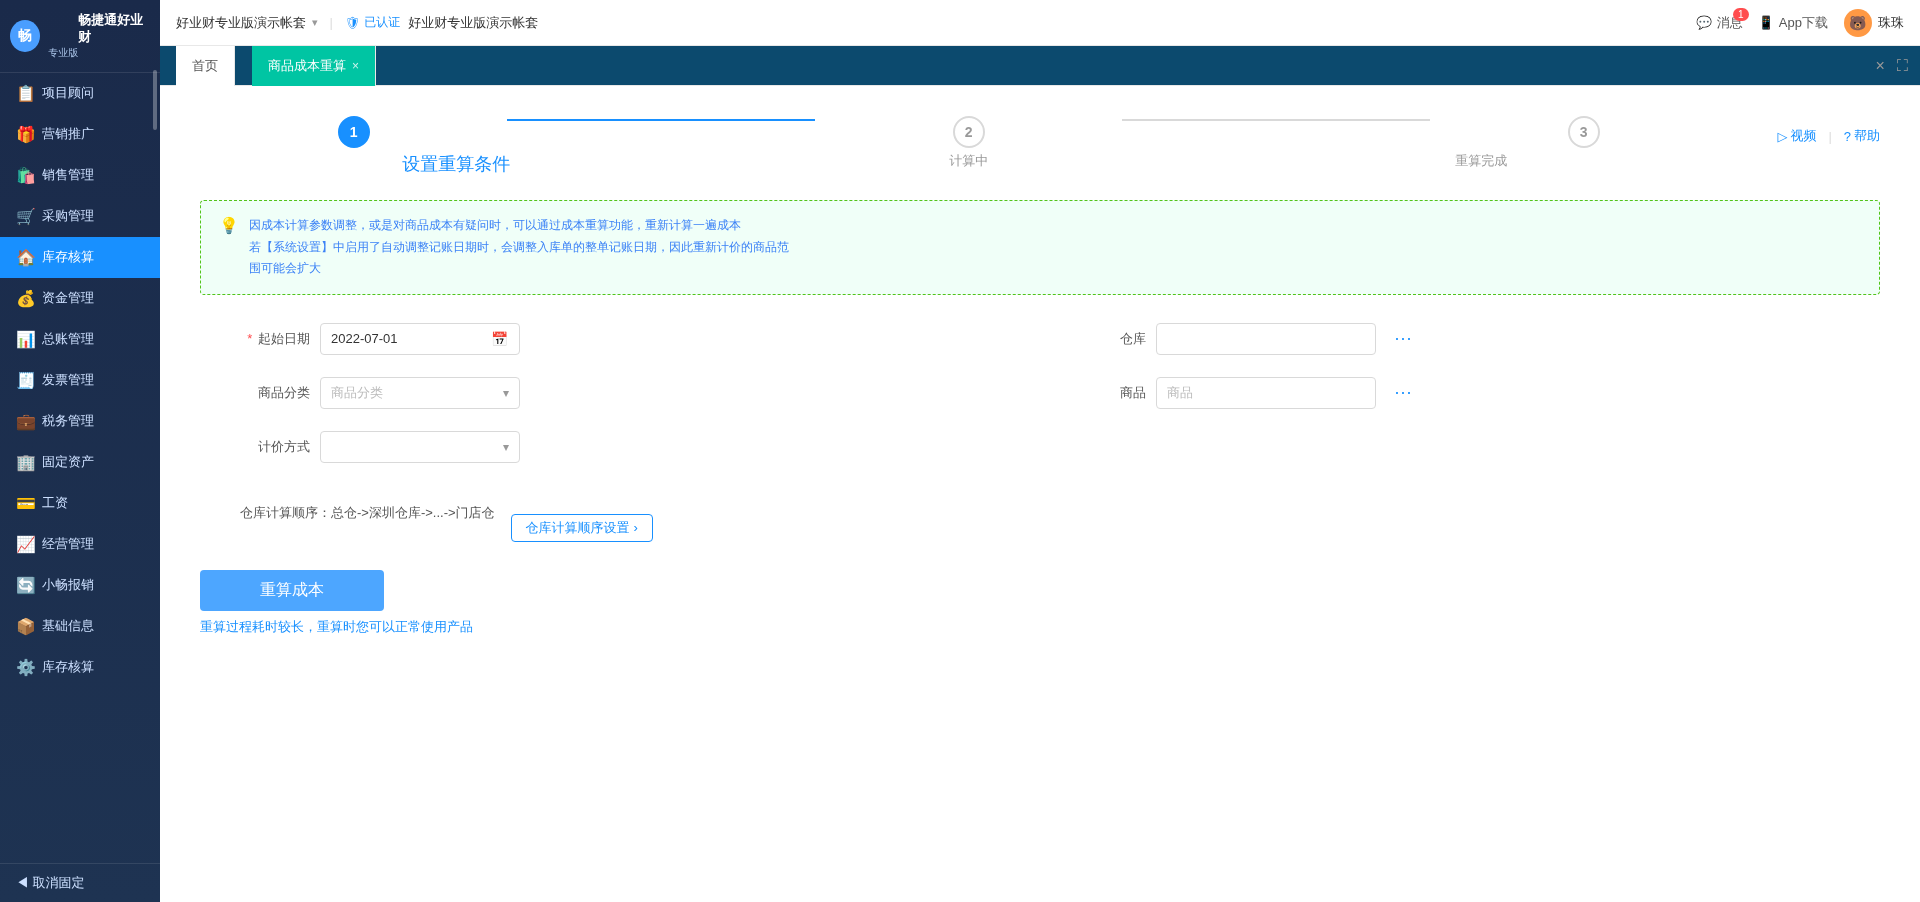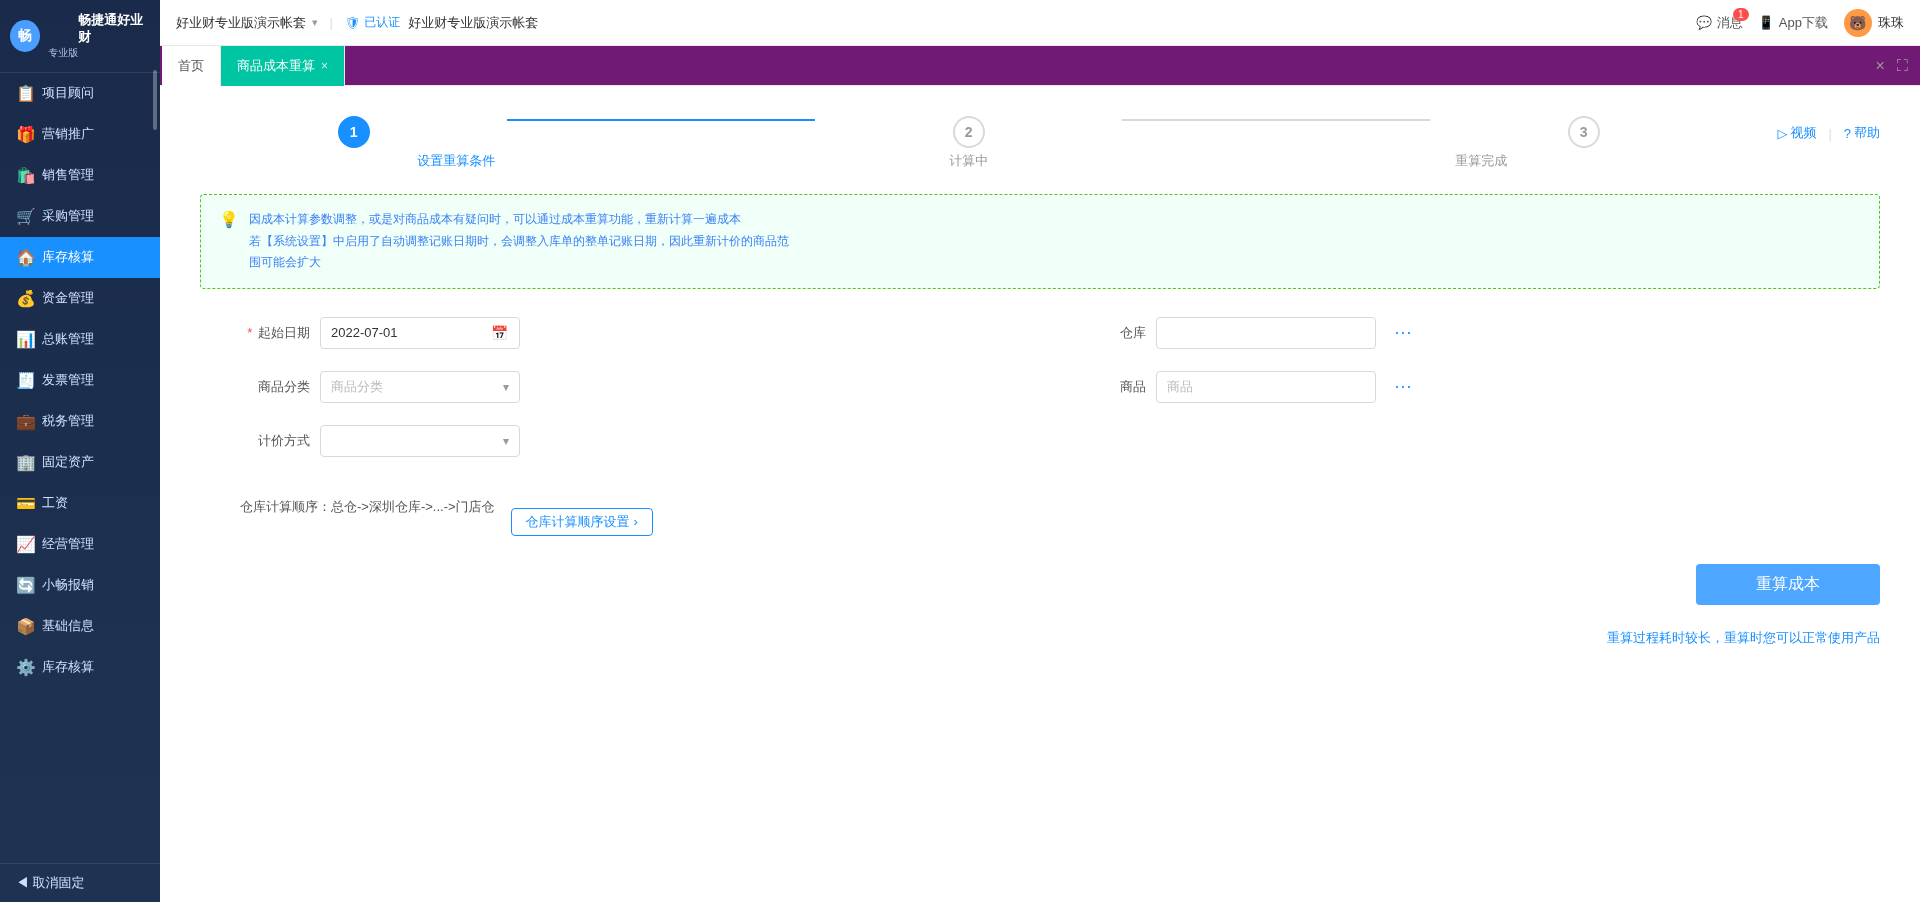--- a/index.html
+++ b/index.html
@@ -114,26 +114,27 @@
     .avatar {
       width: 28px; height: 28px; border-radius: 50%;
       background: #ff9944; display: flex; align-items: center; justify-content: center;
       font-size: 14px;
     }
     .username { color: #333; font-size: 13px; }
 
     
     .tabbar {
       height: 40px;
-      background: #701a75;
+      background: #0c4a6e;
       display: flex;
       align-items: center;
-      padding: 0 0 0 2px;
+      padding: 0 0 0 16px;
       border-bottom: 1px solid #e8e8e8;
       flex-shrink: 0;
+      gap: 17px;
     }
     .tab {
       height: 40px;
       display: flex; align-items: center; padding: 0 16px;
       font-size: 13px; cursor: pointer; color: #555; border-right: 1px solid #e8e8e8;
     }
     .tab.active {
       background: #00c5a3; color: #fff; font-weight: 500;
     }
     .tab-close {
@@ -225,22 +226,22 @@
     }
     .warehouse-label { color: #555; font-size: 13px; }
     .warehouse-btn {
       border: 1px solid #1890ff; color: #1890ff; background: #fff;
       border-radius: 4px; padding: 4px 14px; font-size: 13px; cursor: pointer;
       display: flex; align-items: center; gap: 4px; margin-top: 29px;
     }
 
     
     .recalc-section {
-      display: flex; flex-direction: column; align-items: flex-end;
-      margin-top: 10px; gap: 24px;
+      display: flex; flex-direction: column; align-items: flex-start;
+      margin-top: 10px; gap: 7px;
     }
     .recalc-btn {
       background: #4da6ff; color: #fff; border: none;
       border-radius: 4px; padding: 10px 60px; font-size: 16px;
       cursor: pointer; font-weight: 500;
     }
     .recalc-hint { color: #1890ff; font-size: 13px; }
 
     
     .stepper-header {
@@ -393,21 +394,21 @@
           </div>
 
           <div style="flex:1; height:2px; background:#d9d9d9; margin-bottom:24px;"></div>
 
           <div class="step-item">
             <div class="step-circle">3</div>
           </div>
         </div>
         <div style="display:flex; align-items:flex-start; margin-top:4px;">
           <div style="flex:1; text-align:center;">
-            <span style="color:#1890ff; font-size:13px; font-weight:500;font-family:Liberation Serif, serif;">设置重算条件</span>
+            <span style="color:#1890ff; font-size:18px; font-weight:500;font-family:Liberation Serif, serif;">设置重算条件</span>
           </div>
           <div style="flex:1; text-align:center;">
             <span style="color:#999; font-size:13px;">计算中</span>
           </div>
           <div style="flex:1; text-align:center;">
             <span style="color:#999; font-size:13px;">重算完成</span>
           </div>
         </div>
       </div>
       <div style="display:flex; align-items:center; gap:12px; padding-left:40px; padding-bottom:20px;">

